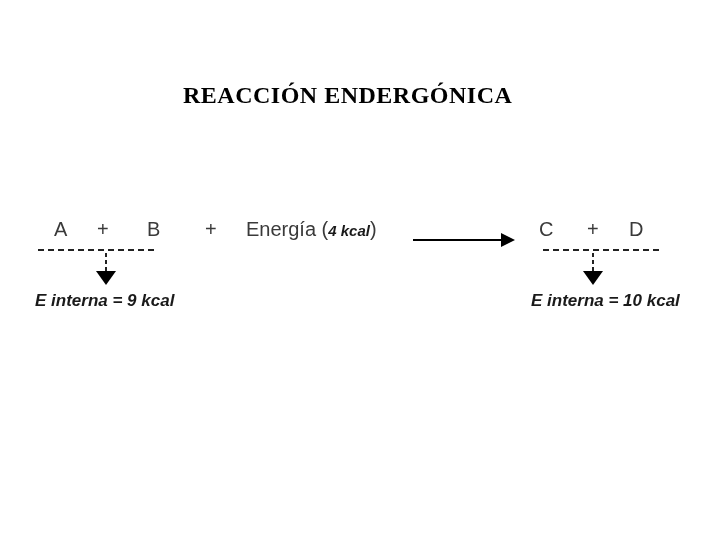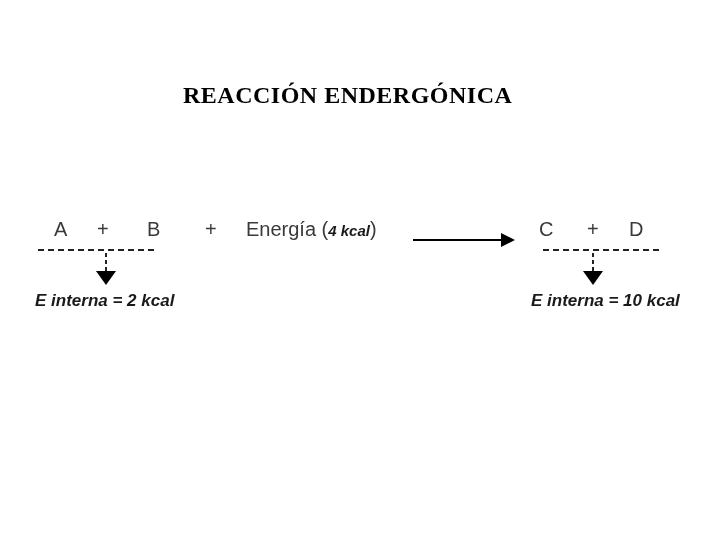--- a/index.html
+++ b/index.html
@@ -116,20 +116,20 @@
     <polygon points="88,1 88,15 102,8" fill="#000000"></polygon>
   </svg>
 
   <span class="eq-item eq-c">C</span>
   <span class="eq-item eq-plus3">+</span>
   <span class="eq-item eq-d">D</span>
 
   <div class="dash-h dash-h-left"></div>
   <div class="dash-v dash-v-left"></div>
   <div class="tri-down tri-left"></div>
-  <div class="annotation annotation-left">E interna = 2 kcal</div>
+  <div class="annotation annotation-left">E interna = 9 kcal</div>
 
   <div class="dash-h dash-h-right"></div>
   <div class="dash-v dash-v-right"></div>
   <div class="tri-down tri-right"></div>
   <div class="annotation annotation-right">E interna = 10 kcal</div>
 
 </div>
 
 </body></html>

